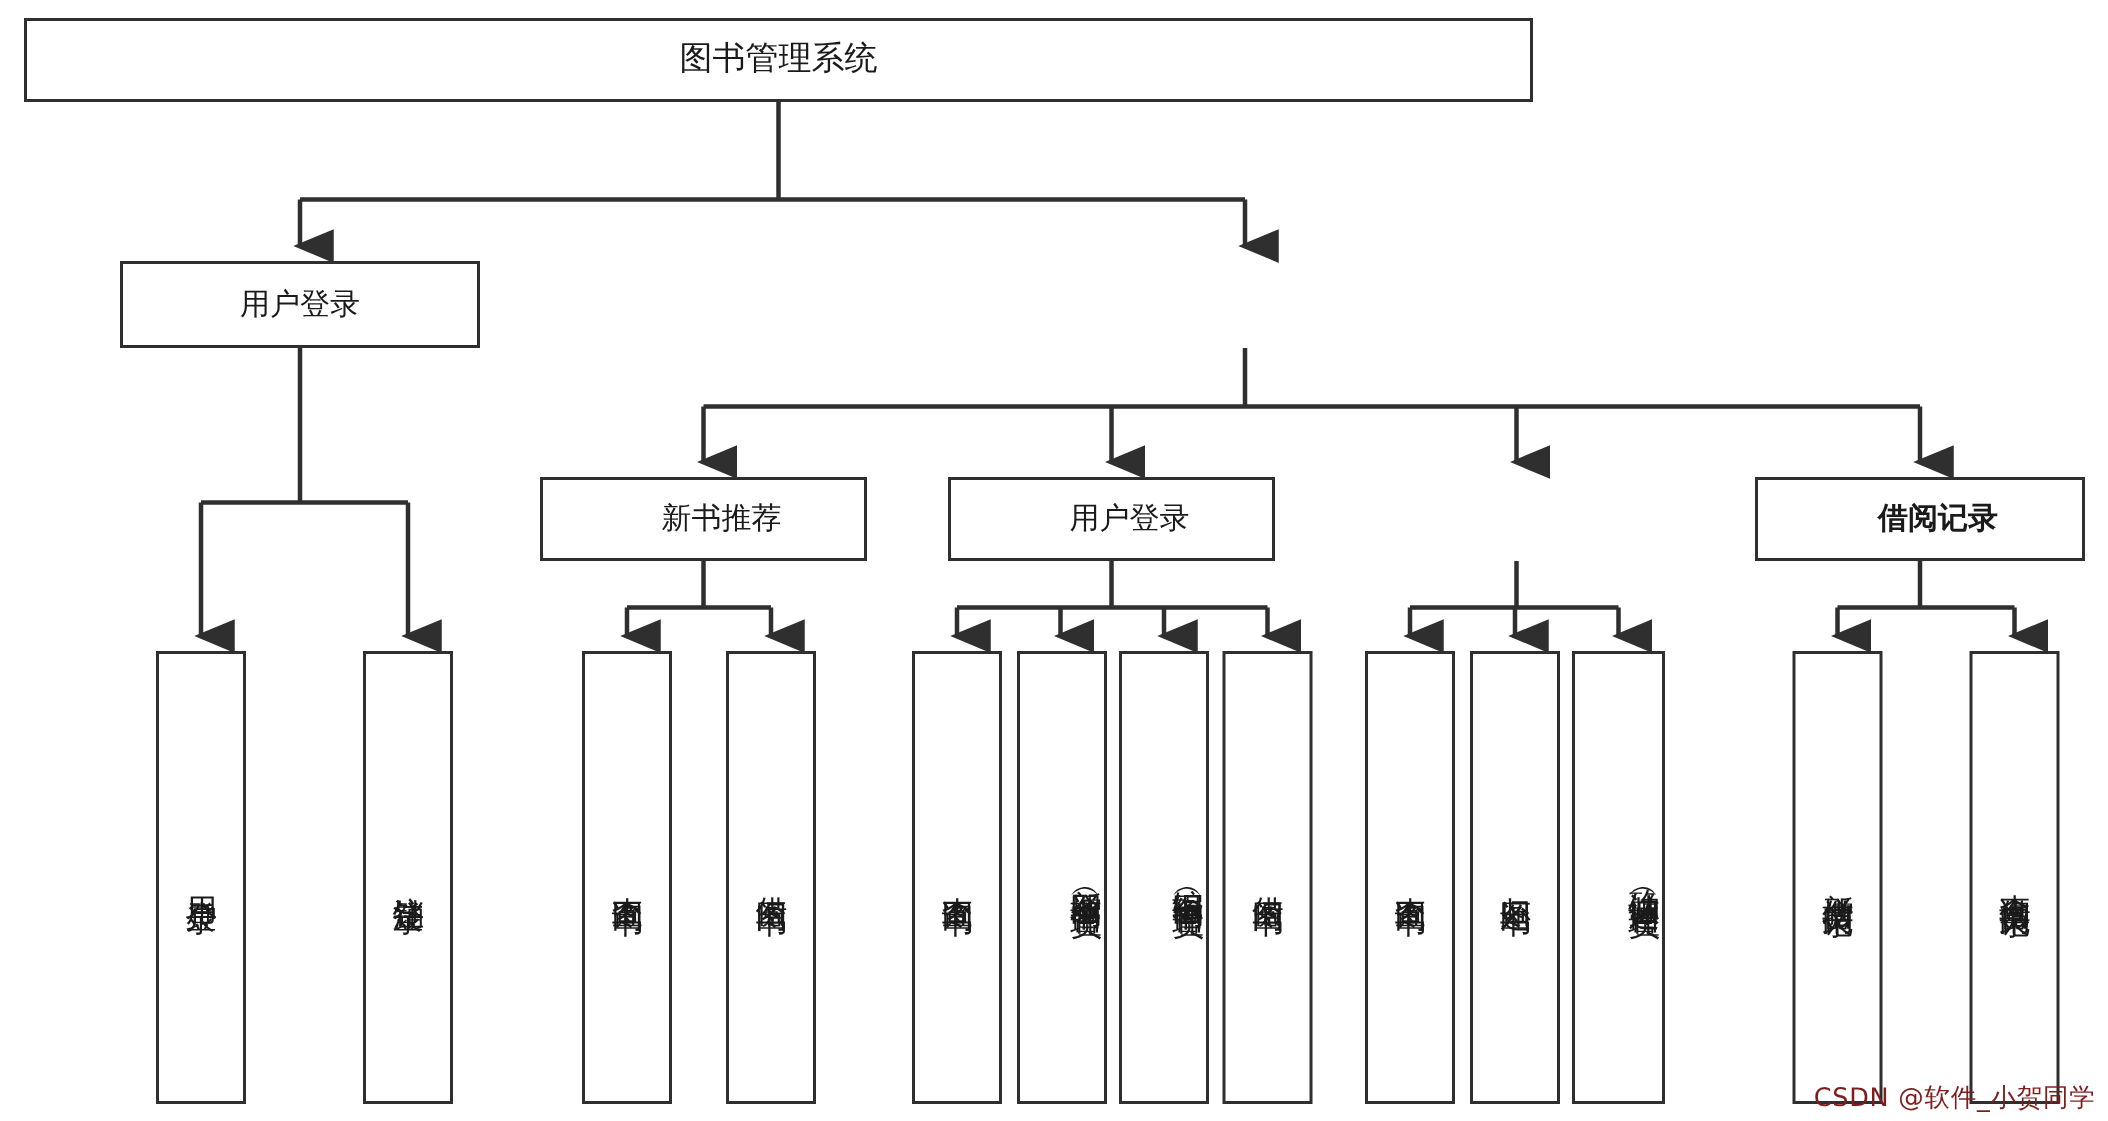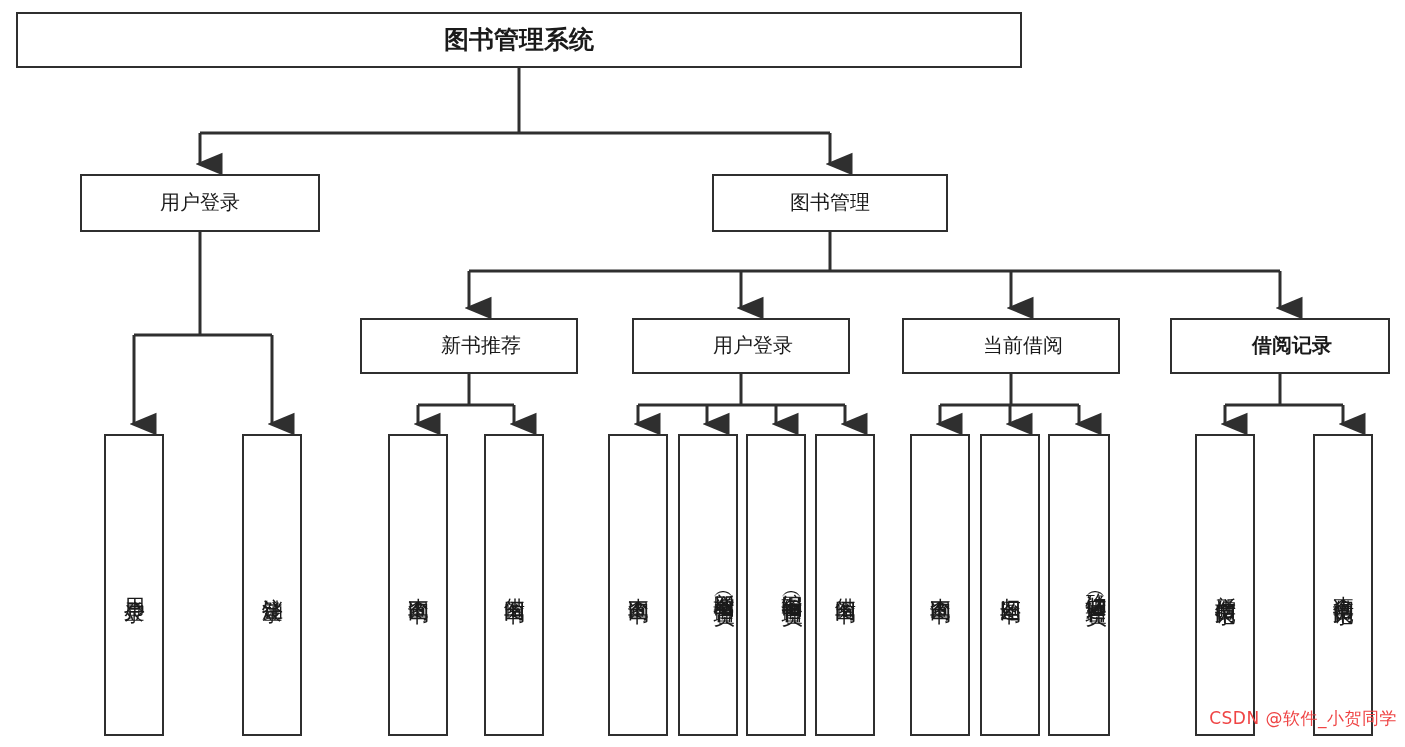--- a/index.html
+++ b/index.html
@@ -30,22 +30,21 @@
     border: 2px solid #2f2f2f;
     background: #ffffff;
     color: #1a1a1a;
     display: flex;
     align-items: center;
     justify-content: center;
     text-align: center;
     line-height: 1.18;
   }
   .node.root {
-    font-size: 25px;
-    font-weight: bold;
+    font-size: 22px;
   }
   .node.lvl2 {
     font-size: 20px;
   }
   .node.lvl3 {
     font-size: 20px;
     padding-left: 24px;
   }
   .node.leaf {
     font-size: 21px;
@@ -57,23 +56,23 @@
   .node.leaf.top-align {
     align-items: flex-start;
   }
   .leaf-text {
     display: block;
     white-space: pre-line;
   }
   #watermark {
     position: absolute;
     right: 8px;
-    bottom: 17px;
+    bottom: 4px;
     font-size: 17px;
-    color: #ef4444;
+    color: #7f1d1d;
     letter-spacing: 0.5px;
     white-space: nowrap;
     pointer-events: none;
   }
 </style>
 </head>
 <body>
 
 <div id="stage">
 
@@ -128,32 +127,26 @@
     </g>
   </svg>
 
   <div class="node root" id="n-root" style="left: 16px; top: 12px; width: 1006px; height: 56px;">
     <span>图书管理系统</span>
   </div>
 
   <div class="node lvl2" id="n-l2-0" style="left: 80px; top: 174px; width: 240px; height: 58px;">
     <span>用户登录</span>
   </div>
-  <div class="node lvl2" id="n-l2-1" style="left: 712px; top: 174px; width: 236px; height: 58px;">
-    <span>图书管理</span>
-  </div>
 
   <div class="node lvl3" id="n-l3-0" style="left: 360px; top: 318px; width: 218px; height: 56px;">
     <span>新书推荐</span>
   </div>
   <div class="node lvl3" id="n-l3-1" style="left: 632px; top: 318px; width: 218px; height: 56px;">
     <span>用户登录</span>
-  </div>
-  <div class="node lvl3" id="n-l3-2" style="left: 902px; top: 318px; width: 218px; height: 56px;">
-    <span>当前借阅</span>
   </div>
   <div class="node lvl3" id="n-l3-3" style="left: 1170px; top: 318px; width: 220px; height: 56px; font-weight: bold;">
     <span>借阅记录</span>
   </div>
 
   <div class="node leaf" id="n-leaf-0" style="left: 104px; top: 434px; width: 60px; height: 302px;">
     <span class="leaf-text">用户登录</span>
   </div>
   <div class="node leaf" id="n-leaf-1" style="left: 242px; top: 434px; width: 60px; height: 302px;">
     <span class="leaf-text">注销登录</span>

